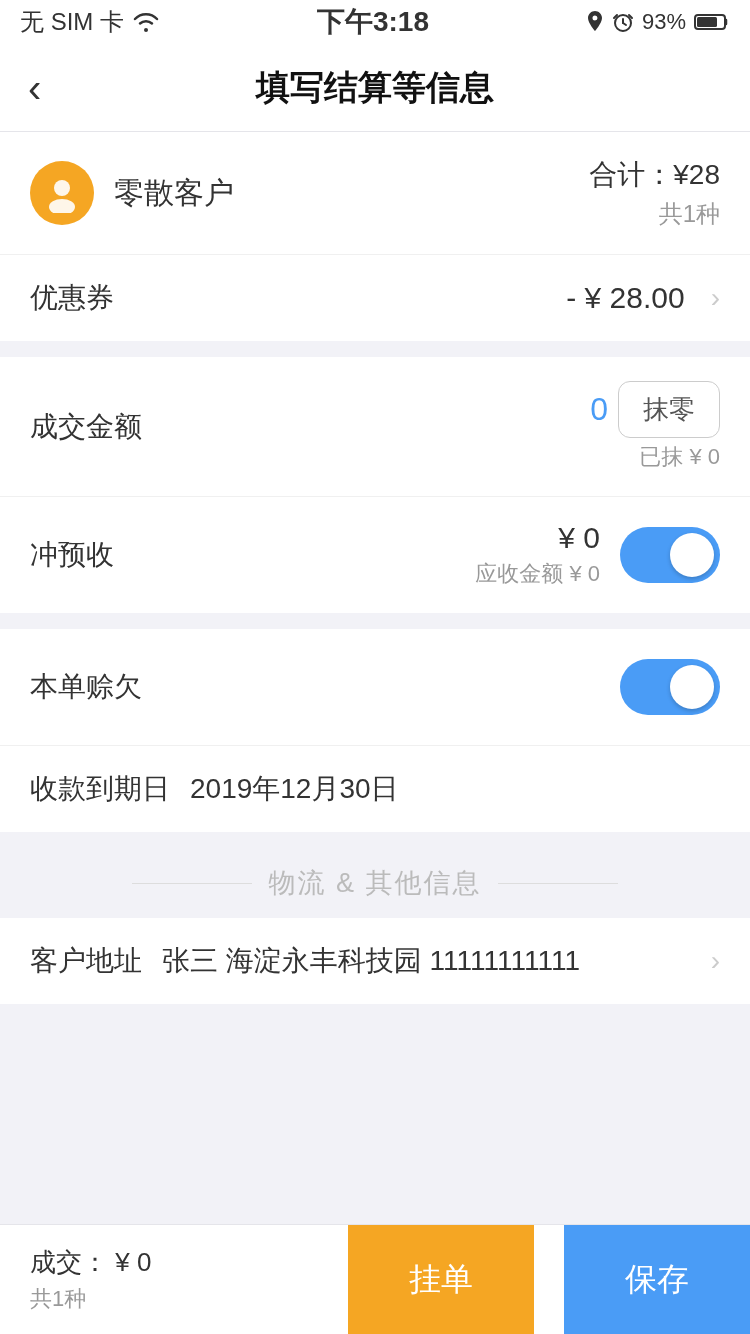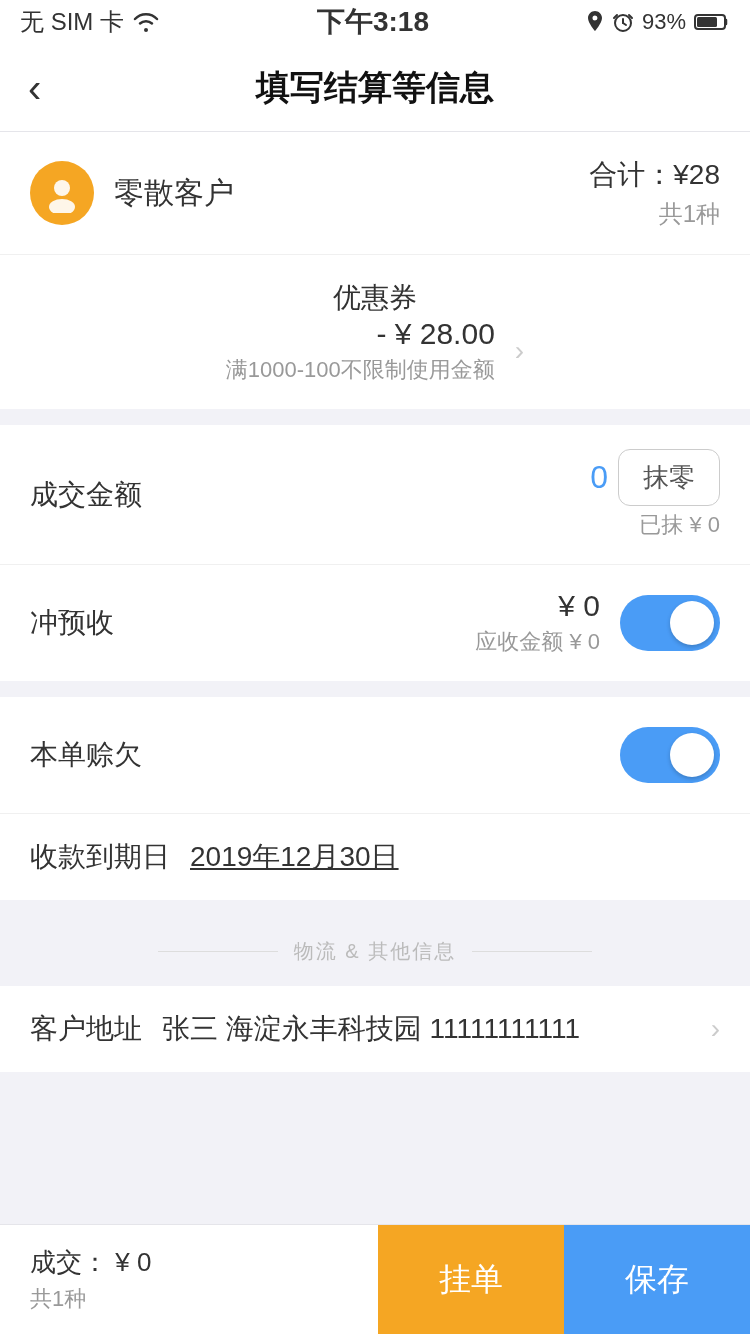--- a/index.html
+++ b/index.html
@@ -84,24 +84,23 @@
     .customer-count { font-size: 24px; color: #999; margin-top: 4px; }
 
     
     .coupon-row {
       background: #fff;
       padding: 24px 30px;
       display: flex;
       align-items: center;
       justify-content: space-between;
       border-top: 1px solid #f0f0f0;
-      flex-direction: column;
     }
     .coupon-label { font-size: 28px; color: #333; }
-    .coupon-right { display: flex; align-items: center; gap: 20px; }
+    .coupon-right { display: flex; align-items: center; gap: 26px; }
     .coupon-right-inner { text-align: right; }
     .coupon-discount { font-size: 30px; color: #333; font-weight: 500; }
     .coupon-desc { font-size: 22px; color: #999; margin-top: 4px; }
     .chevron { font-size: 28px; color: #ccc; }
 
     
     .form-section { background: #fff; margin-bottom: 16px; }
     .form-row {
       padding: 24px 30px;
       display: flex;
@@ -168,33 +167,33 @@
       padding: 24px 30px;
       background: #fff;
       border-top: 1px solid #f0f0f0;
       font-size: 28px;
       color: #333;
       display: flex;
       align-items: center;
       gap: 20px;
     }
     .due-date-label { color: #333; }
-    .due-date-value { color: #333; text-decoration: underline; }
+    .due-date-value { color: #333; }
 
     
     .logistics-divider {
       background: #f2f2f7;
       height: 70px;
       display: flex;
       align-items: center;
       justify-content: center;
       margin-bottom: 0;
     }
     .logistics-text {
-      font-size: 20px;
+      font-size: 27px;
       color: #bbb;
       letter-spacing: 2px;
       display: flex;
       align-items: center;
       gap: 16px;
     }
     .logistics-line {
       width: 120px;
       height: 1px;
       background: #ddd;
@@ -249,20 +248,21 @@
     .footer-save {
       width: 186px;
       background: #4a9cf6;
       display: flex;
       align-items: center;
       justify-content: center;
       font-size: 32px;
       color: #fff;
       font-weight: 500;
       cursor: pointer;
+      margin-left: 30px;
     }
 
     
     .footer-spacer { height: 120px; }
   </style>
 </head>
 <body>
 
 <div class="status-bar">
   <div class="status-left">
@@ -313,21 +313,20 @@
       <div class="customer-total">合计：¥28</div>
       <div class="customer-count">共1种</div>
     </div>
   </div>
 
   <div class="coupon-row">
     <span class="coupon-label">优惠券</span>
     <div class="coupon-right">
       <div class="coupon-right-inner">
         <div class="coupon-discount">- ¥ 28.00</div>
-        <div class="coupon-desc">满1000-100不限制使用金额</div>
       </div>
       <span class="chevron">›</span>
     </div>
   </div>
 </div>
 
 <div class="form-section">
   <div class="form-row">
     <span class="form-label">成交金额</span>
     <div class="form-right">

